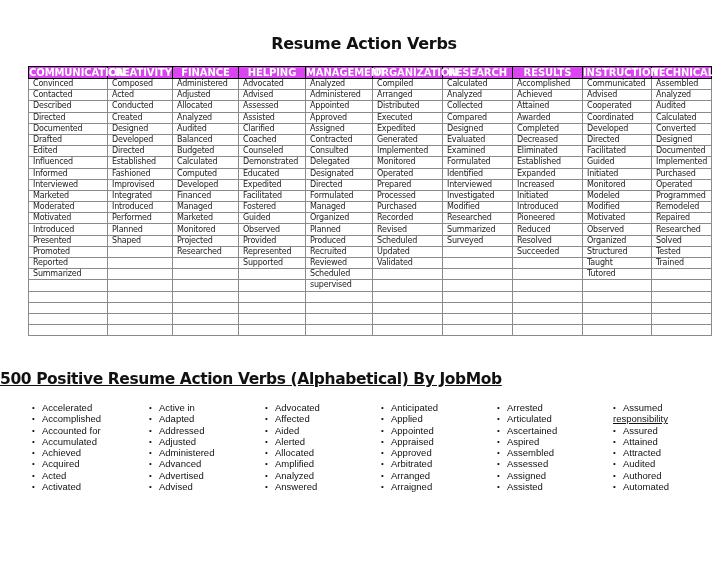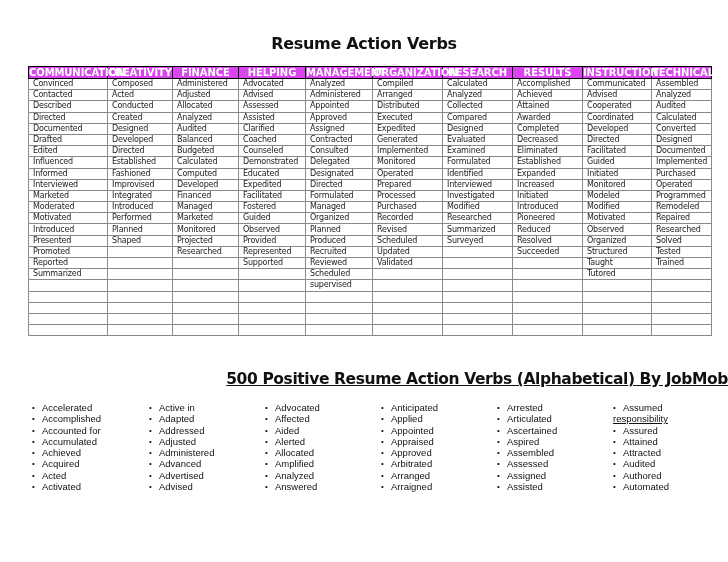--- a/index.html
+++ b/index.html
@@ -1,21 +1,21 @@
 <!DOCTYPE html>
 <html><head>
 <meta charset="utf-8">
 <style>
   html, body { margin:0; padding:0; background:#ffffff; }
   body { width:728px; height:562px; position:relative; overflow:hidden; font-family:"Liberation Sans", sans-serif; color:#111; }
   .title { position:absolute; left:0; width:728px; top:34px; text-align:center; font-family:"DejaVu Sans", sans-serif; font-weight:bold; font-size:16px; letter-spacing:-0.3px; color:#111; }
   table.verbs { position:absolute; left:28px; top:66px; border-collapse:collapse; table-layout:fixed; width:683px; font-family:"DejaVu Sans", sans-serif; }
   table.verbs th { background:#d946ef; color:#fff; font-size:10px; font-weight:bold; height:11px; padding:0; text-align:center; border:1px solid #000; white-space:nowrap; letter-spacing:-0.1px; }
   table.verbs td { font-size:8px; height:10.2px; line-height:10px; padding:0 0 0 4px; border:1px solid #8a8a8a; white-space:nowrap; overflow:hidden; color:#222; letter-spacing:-0.2px; }
-  .subtitle { position:absolute; left:0; width:728px; top:370px; text-align:right; font-family:"DejaVu Sans", sans-serif; font-weight:bold; font-size:15.5px; text-decoration:underline; letter-spacing:-0.4px; color:#111; }
+  .subtitle { position:absolute; left:0; width:728px; top:370px; text-align:left; font-family:"DejaVu Sans", sans-serif; font-weight:bold; font-size:15.5px; text-decoration:underline; letter-spacing:-0.4px; color:#111; }
   .list-col { position:absolute; top:402px; margin:0; padding:0; list-style:none; font-size:9.5px; line-height:11.3px; color:#111; }
   .list-col li { position:relative; padding-left:12px; white-space:nowrap; }
   .list-col li .bullet { position:absolute; left:2px; top:0; font-size:8px; }
   .list-col li.cont { padding-left:2px;text-decoration:underline; }
 </style>
 </head>
 <body>
 
 <div class="title">Resume Action Verbs</div>
 

